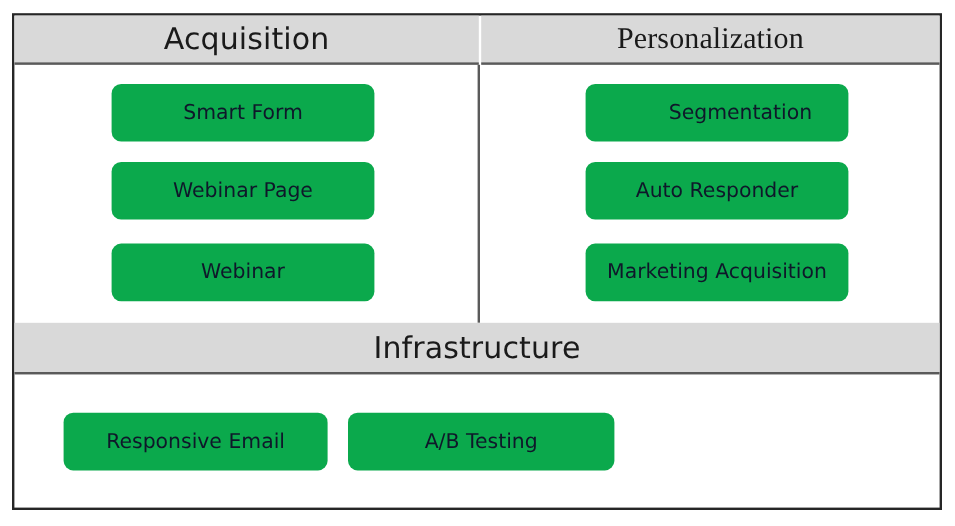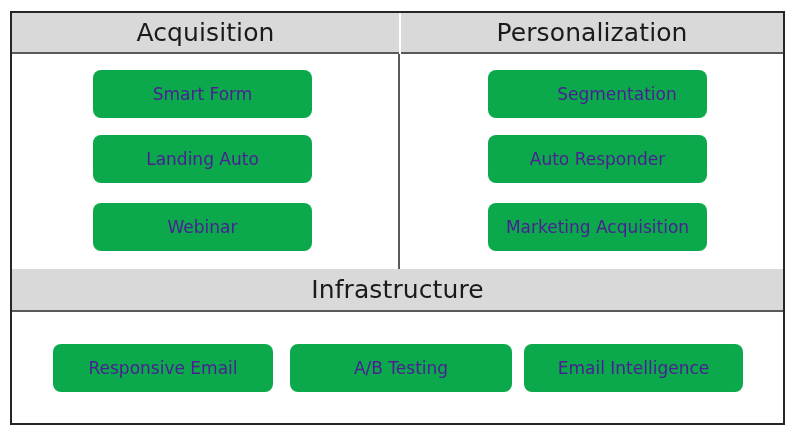--- a/index.html
+++ b/index.html
@@ -59,20 +59,21 @@
     left: 12px;
     top: 13px;
     width: 387px;
     height: 41px;
   }
   .band-personalization {
     left: 401px;
     top: 13px;
     width: 382px;
     height: 41px;
+    font-family: Liberation Serif, serif;
   }
   .band-infrastructure {
     left: 12px;
     top: 269px;
     width: 771px;
     height: 43px;
   }
 
   
   .divider {
@@ -86,21 +87,21 @@
 
   
   .pill {
     position: absolute;
     box-sizing: border-box;
     background: #0ba94c;
     border-radius: 8px;
     display: flex;
     align-items: center;
     justify-content: center;
-    color: #4c1d95;
+    color: #0f172a;
     font-size: 17px;
     line-height: 1;
     white-space: nowrap;
     padding: 0 6px;
     cursor: pointer;
   }
 
   
   .p-smart-form   { left: 93px;  top: 70px;  width: 219px; height: 48px; }
   .p-landing-page { left: 93px;  top: 135px; width: 219px; height: 48px; }
@@ -125,21 +126,21 @@
 
   <div class="band band-acquisition">
     <span class="band-label">Acquisition</span>
   </div>
 
   <div class="pill p-smart-form">
     <span>Smart Form</span>
   </div>
 
   <div class="pill p-landing-page">
-    <span>Landing Auto</span>
+    <span>Webinar Page</span>
   </div>
 
   <div class="pill p-webinar">
     <span>Webinar</span>
   </div>
 
   <div class="divider"></div>
 
   <div class="band band-personalization">
     <span class="band-label">Personalization</span>
@@ -162,17 +163,14 @@
   </div>
 
   <div class="pill p-responsive">
     <span>Responsive Email</span>
   </div>
 
   <div class="pill p-ab-testing">
     <span>A/B Testing</span>
   </div>
 
-  <div class="pill p-email-intel">
-    <span>Email Intelligence</span>
-  </div>
 
 </div>
 
 </body></html>

